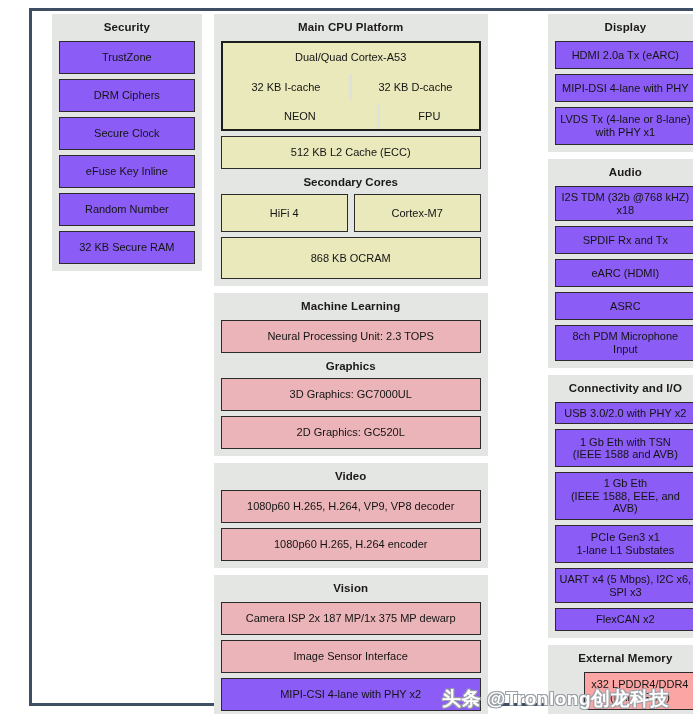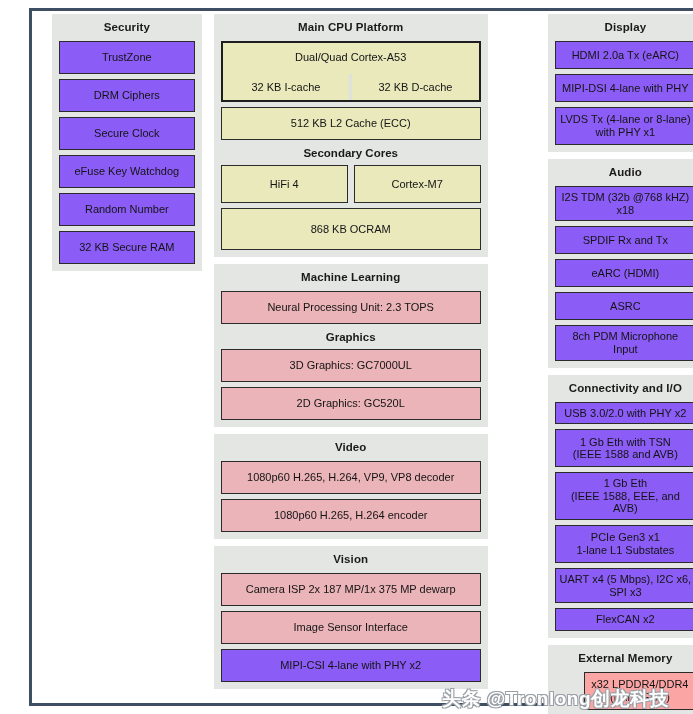--- a/index.html
+++ b/index.html
@@ -129,40 +129,44 @@
 
   <div id="cols">
 
     <div class="col col-left">
 
       <div class="panel">
         <div class="panel-head">Security</div>
         <div class="blk blue h33">TrustZone</div>
         <div class="blk blue h33">DRM Ciphers</div>
         <div class="blk blue h33">Secure Clock</div>
-        <div class="blk blue h33">eFuse Key Watchdog</div>
+        <div class="blk blue h33">eFuse Key Inline</div>
         <div class="blk blue h33">Random Number</div>
         <div class="blk blue h33">32 KB Secure RAM</div>
       </div>
 
 
     </div>
 
     <div class="col col-mid">
 
       <div class="panel">
         <div class="panel-head">Main CPU Platform</div>
 
         <div class="cpu-box">
           <div class="cpu-row">
             <div class="cpu-cell cpu-top">Dual/Quad Cortex-A53</div>
           </div>
           <div class="cpu-row">
             <div class="cpu-cell">32 KB I-cache</div>
             <div class="cpu-cell">32 KB D-cache</div>
+          </div>
+          <div class="cpu-row">
+            <div class="cpu-cell" style="flex:1.6">NEON</div>
+            <div class="cpu-cell">FPU</div>
           </div>
         </div>
 
         <div class="blk yell h33">512 KB L2 Cache (ECC)</div>
 
         <div class="sub-head">Secondary Cores</div>
 
         <div class="two-up">
           <div class="blk yell h38">HiFi 4</div>
           <div class="blk yell h38">Cortex-M7</div>

